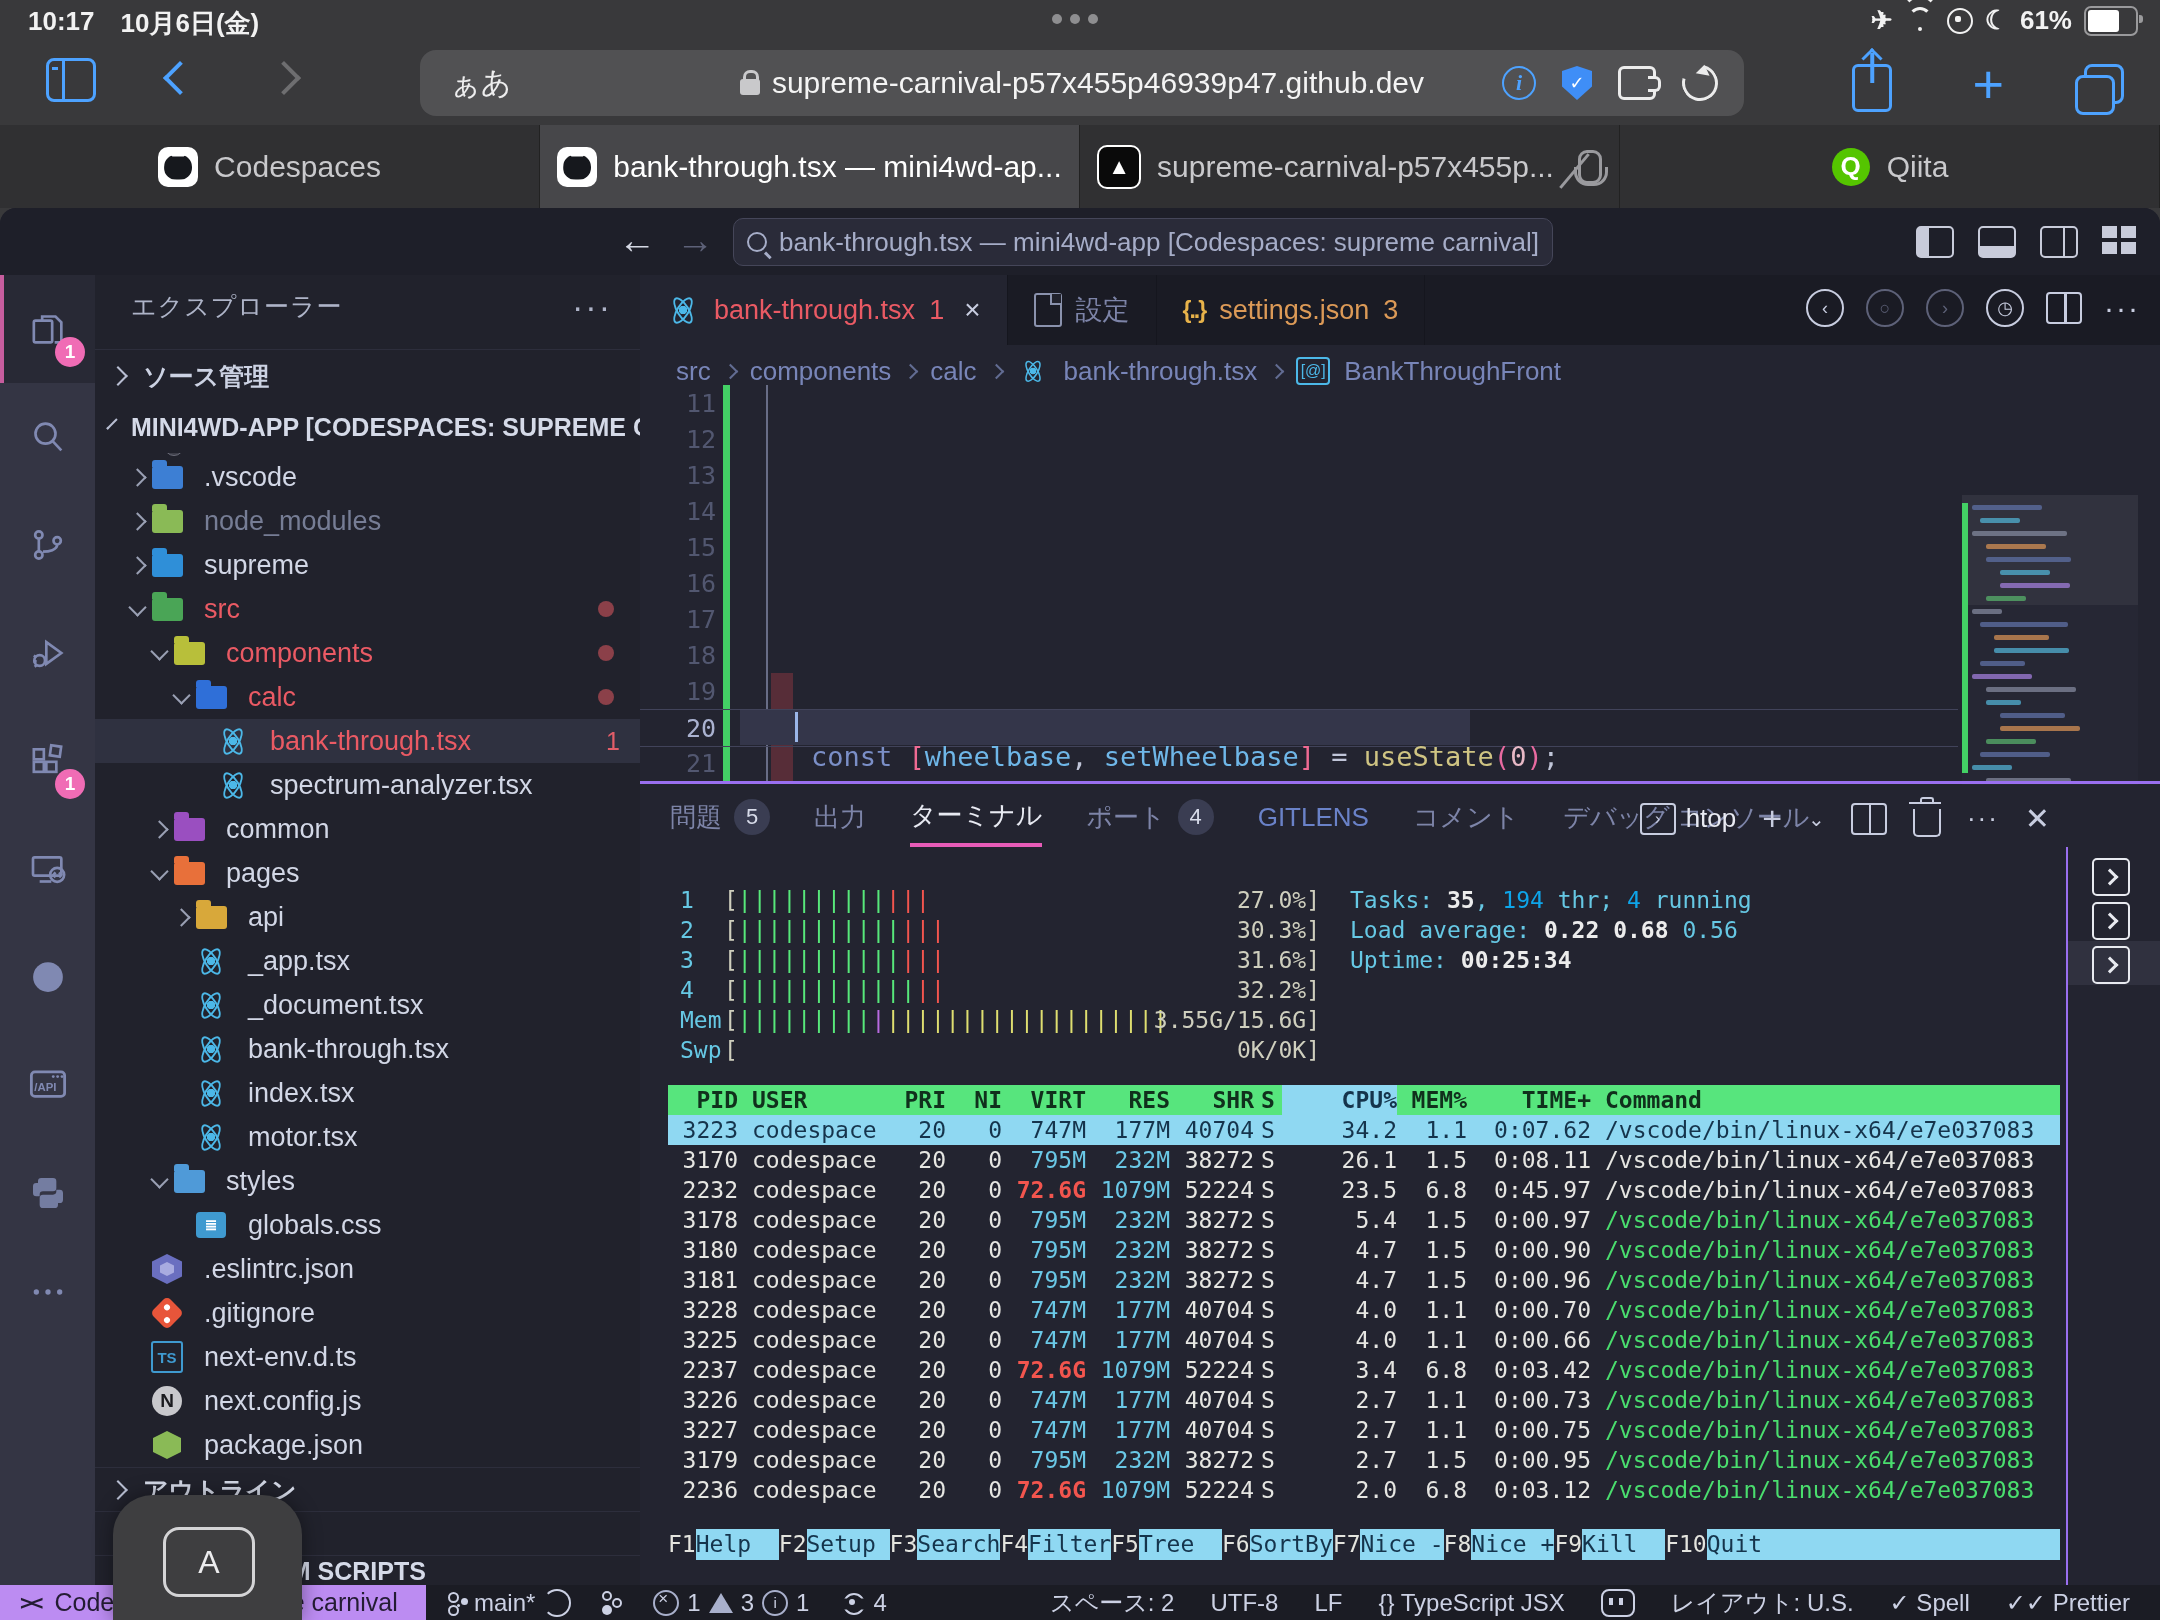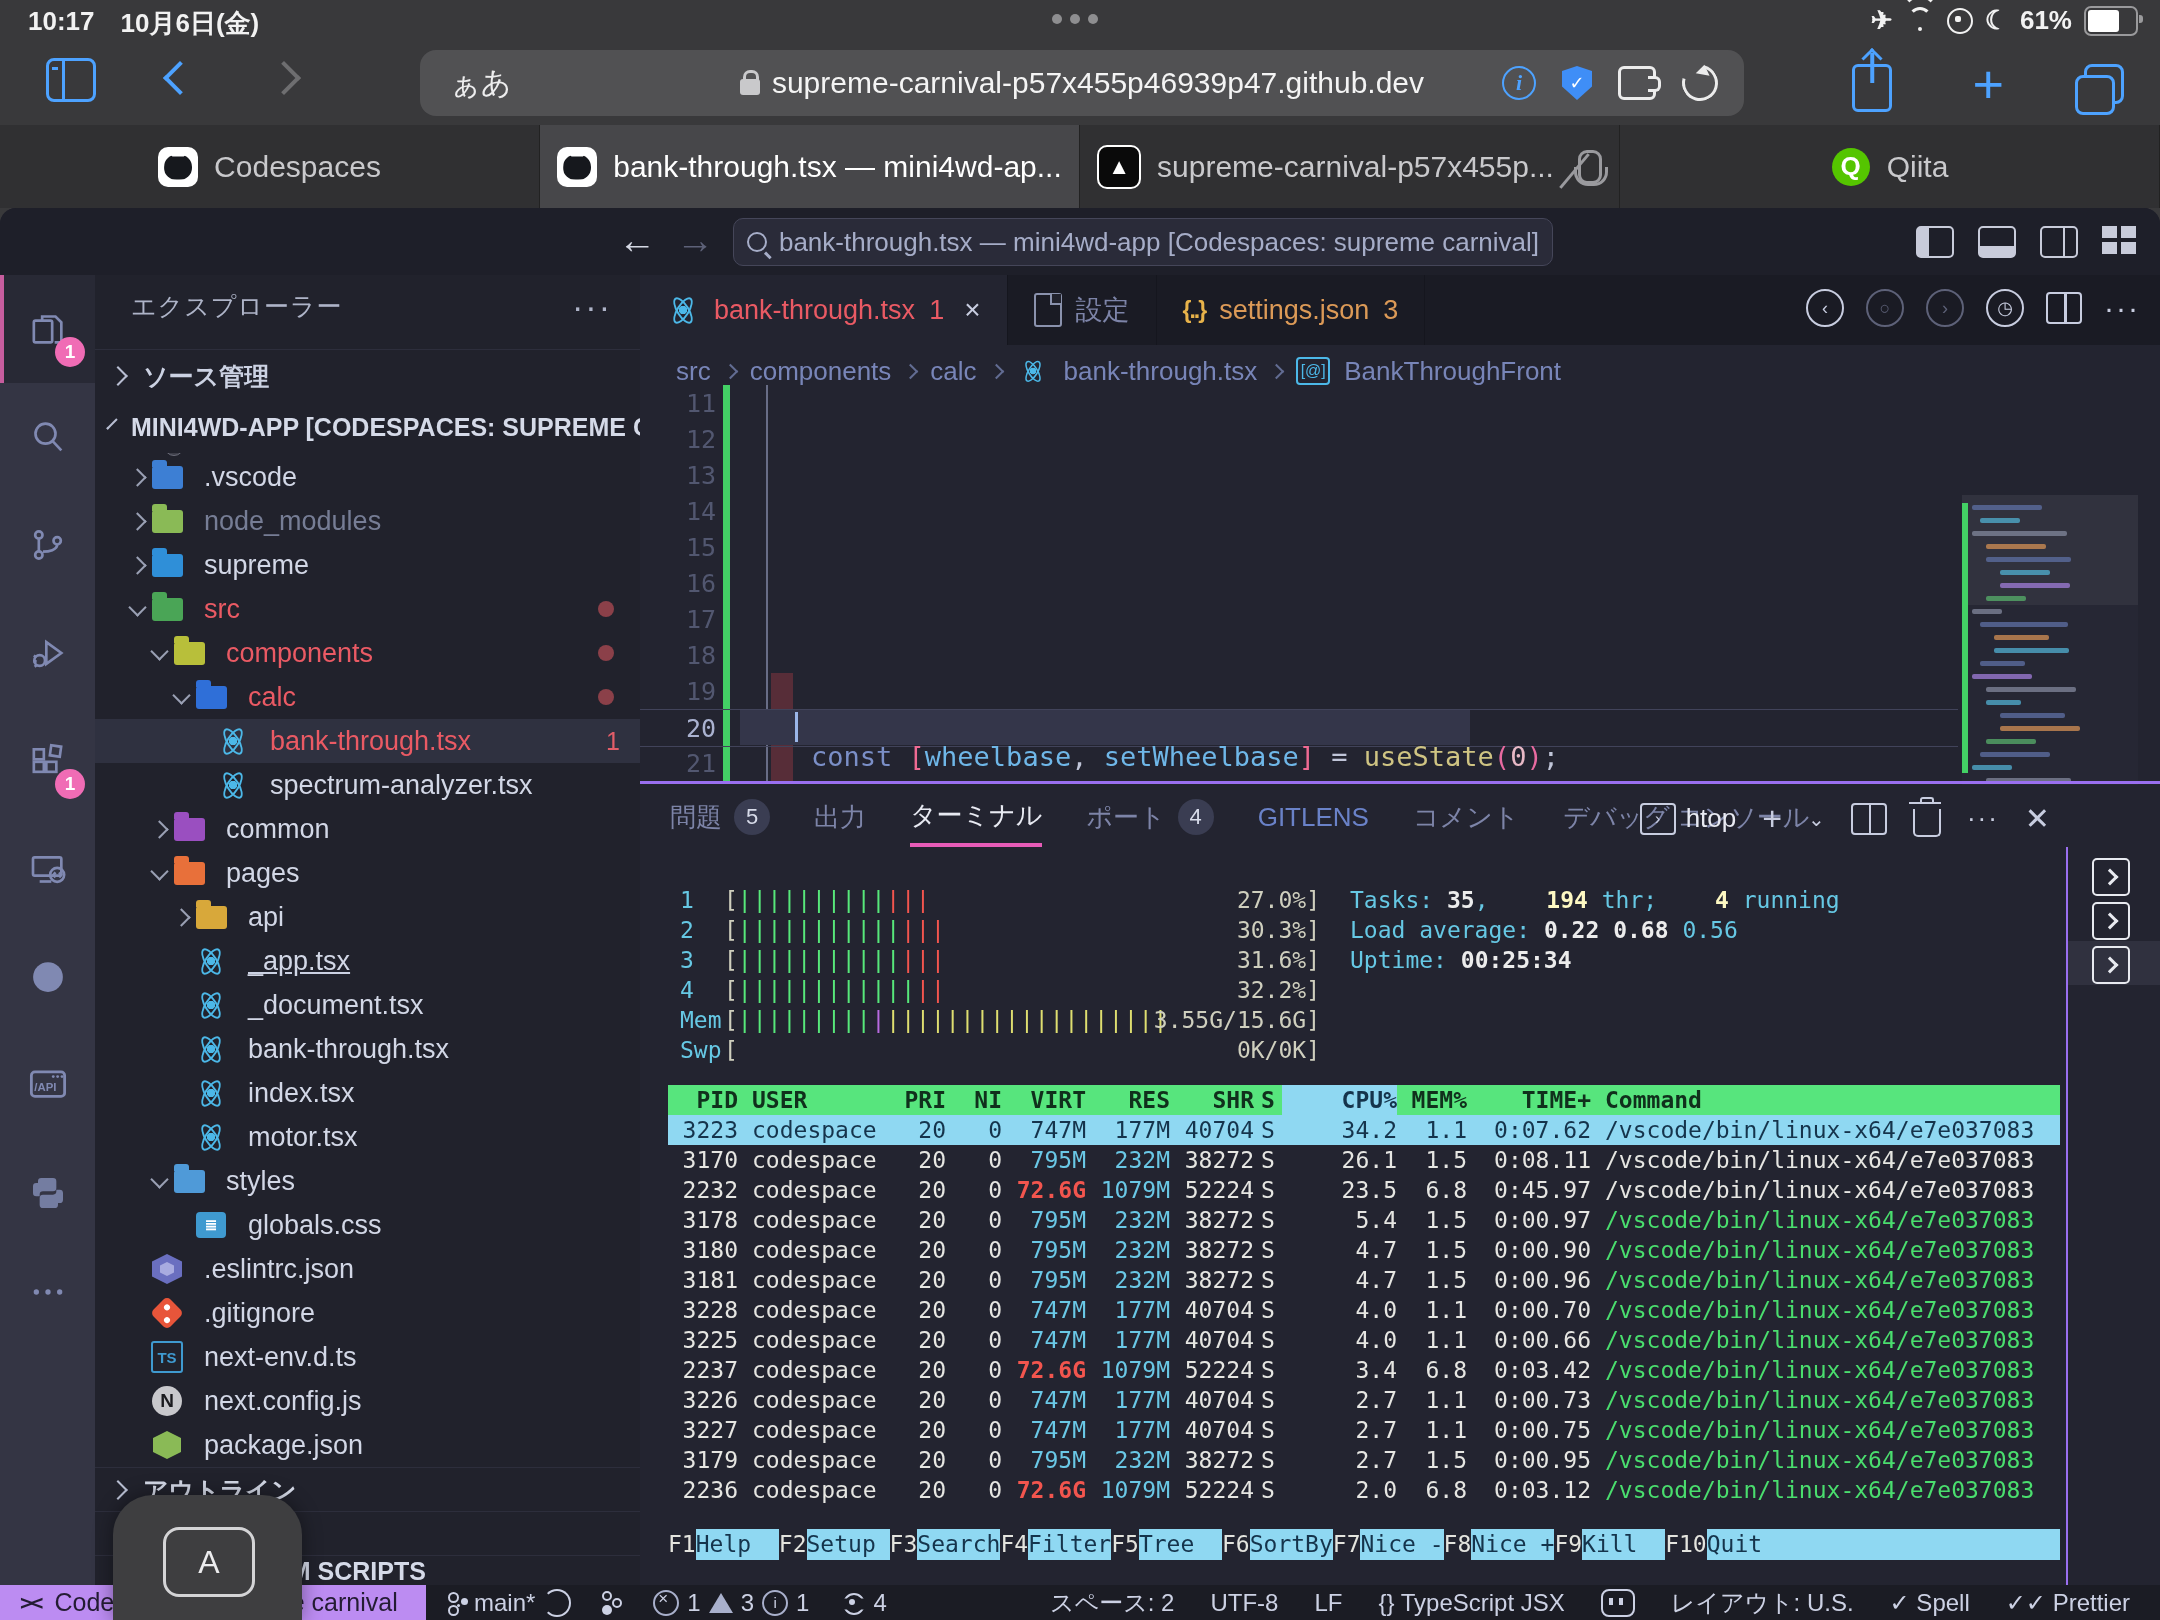--- a/index.html
+++ b/index.html
@@ -184,21 +184,21 @@
   #panel-actions{right:110px;top:14px;display:flex;gap:26px;align-items:center;color:#c8cde0;font-size:26px;}
   .term-ic{width:32px;height:28px;border:2.5px solid #c8cde0;border-radius:4px;font-size:16px;display:flex;align-items:center;justify-content:center;}
   .trash-ic{width:24px;height:26px;border:2.5px solid #c8cde0;border-top:0;border-radius:0 0 5px 5px;position:relative;margin-top:8px;}
   .trash-ic::before{content:"";position:absolute;left:-6px;top:-7px;width:32px;height:2.5px;background:#c8cde0;}
   .trash-ic::after{content:"";position:absolute;left:5px;top:-12px;width:10px;height:4px;border:2.5px solid #c8cde0;border-bottom:0;border-radius:3px 3px 0 0;}
   
   #terminal{left:0;top:70px;width:1426px;height:700px;font-family:"DejaVu Sans Mono","Liberation Mono",monospace;font-size:23px;color:#d6d6c6;}
   .trow30{position:absolute;height:30px;display:flex;align-items:center;white-space:pre;}
   .t-cy{color:#66c8e4;}
   .t-wb{color:#ececec;font-weight:bold;}
-  .t-gb{color:#fef9c3;font-weight:bold;margin-left:44px;}
+  .t-gb{color:#0ea5e9;font-weight:normal;}
   .pipe-g{color:#57e87a;}.pipe-r{color:#f2554e;}.pipe-y{color:#dede70;}.pipe-m{color:#b86ae0;}
   .meter{position:absolute;left:40px;width:640px;height:30px;display:flex;align-items:center;}
   .meter .mlabel{width:44px;color:#66c8e4;}
   .meter .mbody{flex:1;position:relative;height:30px;}
   .meter .mpipes{position:absolute;left:0;top:0;line-height:30px;letter-spacing:1px;}
   .meter .mval{position:absolute;right:0;top:0;line-height:30px;color:#cfcfbe;}
   .brk{color:#cfcfbe;}
   
   #htop-table{left:28px;top:230px;width:1392px;}
   .hrow{display:flex;height:30px;line-height:30px;white-space:pre;color:#e6e6e2;overflow:hidden;}
@@ -528,21 +528,21 @@
             <span class="tlabel">pages</span>
           </div>
           <div class="trow" style="top: 470px;">
             <span style="width: 80px; flex: 0 0 auto;"></span>
             <span class="tchev r"></span>
             <span style="width: 46px; flex: 0 0 auto; display: flex; justify-content: center; position: relative;">
               <span class="fo" style="background: rgb(216, 168, 58);"></span>
             </span>
             <span class="tlabel">api</span>
           </div>
-          <div class="trow" style="top: 514px; text-decoration: underline;">
+          <div class="trow" style="top: 514px;">
             <span style="width: 80px; flex: 0 0 auto;"></span>
             <span style="width: 13px; flex: 0 0 auto;"></span>
             <span style="width: 46px; flex: 0 0 auto; display: flex; justify-content: center; position: relative;">
               <span class="ic ic-react"></span>
             </span>
             <span class="tlabel">_app.tsx</span>
           </div>
           <div class="trow" style="top: 558px;">
             <span style="width: 80px; flex: 0 0 auto;"></span>
             <span style="width: 13px; flex: 0 0 auto;"></span>

